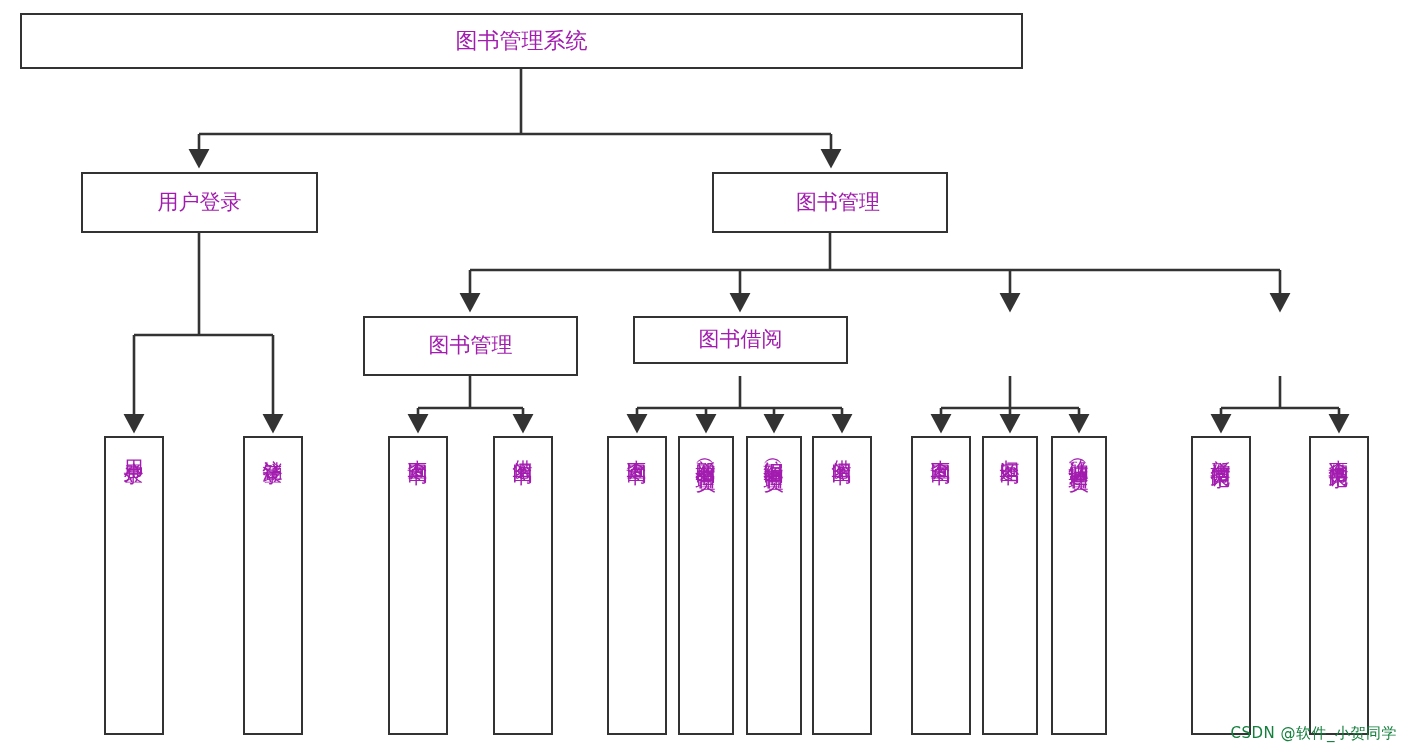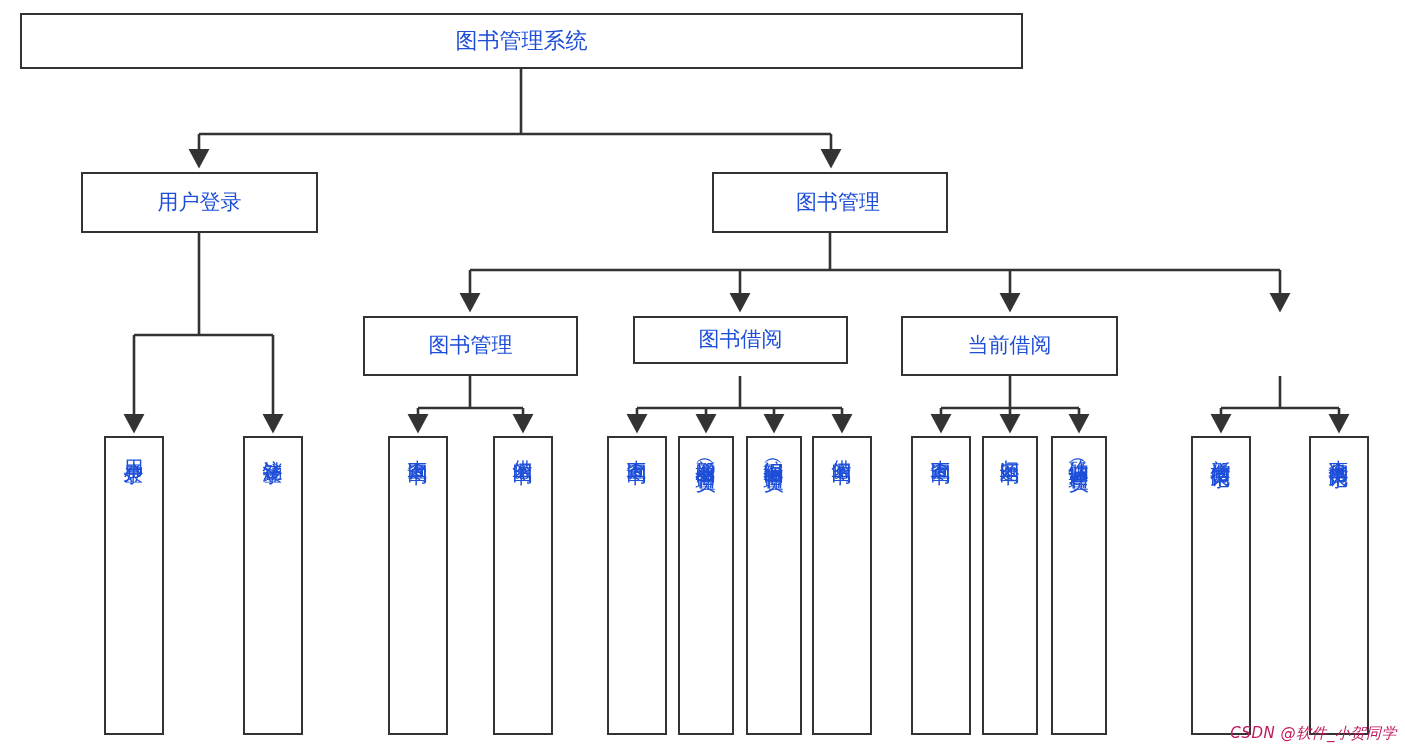--- a/index.html
+++ b/index.html
@@ -27,21 +27,21 @@
     pointer-events: none;
   }
   .node {
     position: absolute;
     box-sizing: border-box;
     background: #ffffff;
     border: 2px solid #333333;
     display: flex;
     align-items: center;
     justify-content: center;
-    color: #1d4ed8;
+    color: #a21caf;
   }
   .node .label {
     display: block;
     text-align: center;
     line-height: 1.12;
     white-space: nowrap;
   }
   
   .node.horiz .label {
     font-size: 21px;
@@ -61,25 +61,24 @@
     font-size: 20px;
     line-height: 1;
     letter-spacing: 2px;
     white-space: nowrap;
   }
   #watermark {
     position: absolute;
     right: 8px;
     bottom: 4px;
     font-size: 15px;
-    color: #be185d;
+    color: #15803d;
     letter-spacing: 0.5px;
     white-space: nowrap;
     user-select: none;
-    font-style: italic;
   }
 </style>
 </head>
 <body>
 
 <div id="diagram-root">
 
   <svg id="edge-layer" viewBox="0 0 1405 747" width="1405" height="747" xmlns="http://www.w3.org/2000/svg">
     <defs>
       <marker id="arrowhead" markerWidth="9" markerHeight="9" refX="3.6" refY="4.5" orient="auto" markerUnits="strokeWidth">
@@ -141,23 +140,20 @@
   <div class="node horiz" style="left:712px; top:172px; width:236px; height:61px;padding-left:16px;">
     <span class="label">图书管理</span>
   </div>
 
   <div class="node horiz" style="left:363px; top:316px; width:215px; height:60px;">
     <span class="label">图书管理</span>
   </div>
   <div class="node horiz" style="left:633px; top:316px; width:215px; height:48px;">
     <span class="label">图书借阅</span>
   </div>
-  <div class="node horiz" style="left:901px; top:316px; width:217px; height:60px;">
-    <span class="label">当前借阅</span>
-  </div>
 
   <div class="node vert" style="left:104px; top:436px; width:60px; height:299px;">
     <span class="label">用户登录</span>
   </div>
   <div class="node vert" style="left:243px; top:436px; width:60px; height:299px;">
     <span class="label">注销登录</span>
   </div>
 
   <div class="node vert" style="left:388px; top:436px; width:60px; height:299px;">
     <span class="label">查询图书</span>

